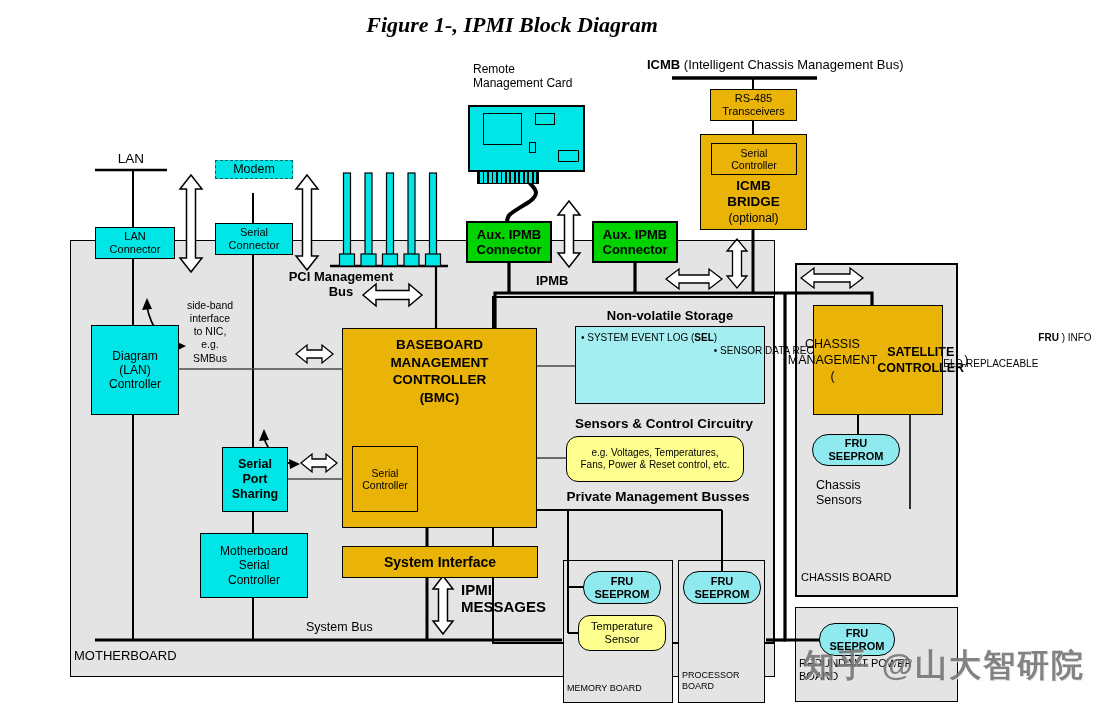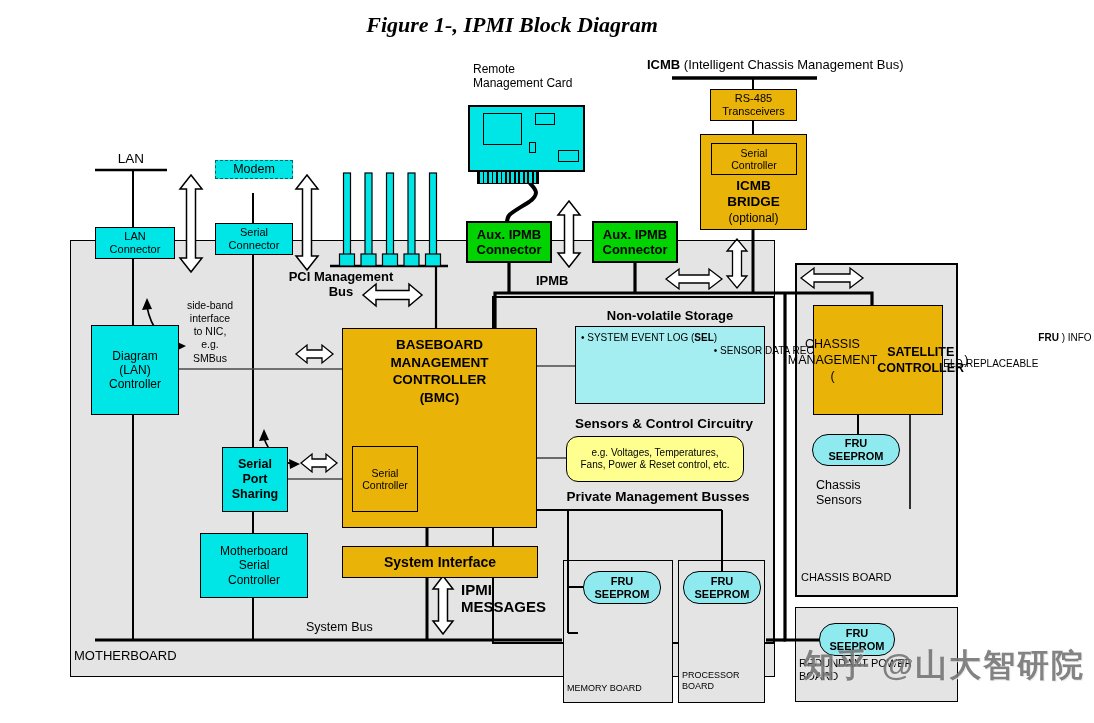--- a/index.html
+++ b/index.html
@@ -197,20 +197,22 @@
   <div class="lbl bold abovesvg" style="left:552px;top:489px;width:212px;font-size:13.5px;text-align:center;">Private Management Busses</div>
 
   <div class="box yel bold abovesvg" style="left:342px;top:546px;width:196px;height:32px;font-size:14px;">System Interface</div>
   <div class="lbl bold abovesvg" style="left:461px;top:581px;font-size:15px;line-height:1.15;">IPMI
 MESSAGES</div>
   <div class="lbl abovesvg" style="left:306px;top:620px;font-size:12.5px;">System Bus</div>
   <div class="lbl abovesvg" style="left:74px;top:648px;font-size:13px;">MOTHERBOARD</div>
 
   <div class="box fru abovesvg" style="left:583px;top:571px;width:78px;height:33px;font-size:11px;">FRU
 SEEPROM</div>
+  <div class="box ry abovesvg" style="left:578px;top:615px;width:88px;height:36px;font-size:11px;">Temperature
+Sensor</div>
   <div class="lbl abovesvg" style="left:567px;top:683px;font-size:9px;">MEMORY BOARD</div>
 
   <div class="box fru abovesvg" style="left:683px;top:571px;width:78px;height:33px;font-size:11px;">FRU
 SEEPROM</div>
   <div class="lbl abovesvg" style="left:682px;top:670px;font-size:9px;">PROCESSOR
 BOARD</div>
 
   <div class="box yel abovesvg" style="left:813px;top:305px;width:130px;height:110px;font-size:12.5px;line-height:1.3;">CHASSIS
 MANAGEMENT
 (<b>SATELLITE

